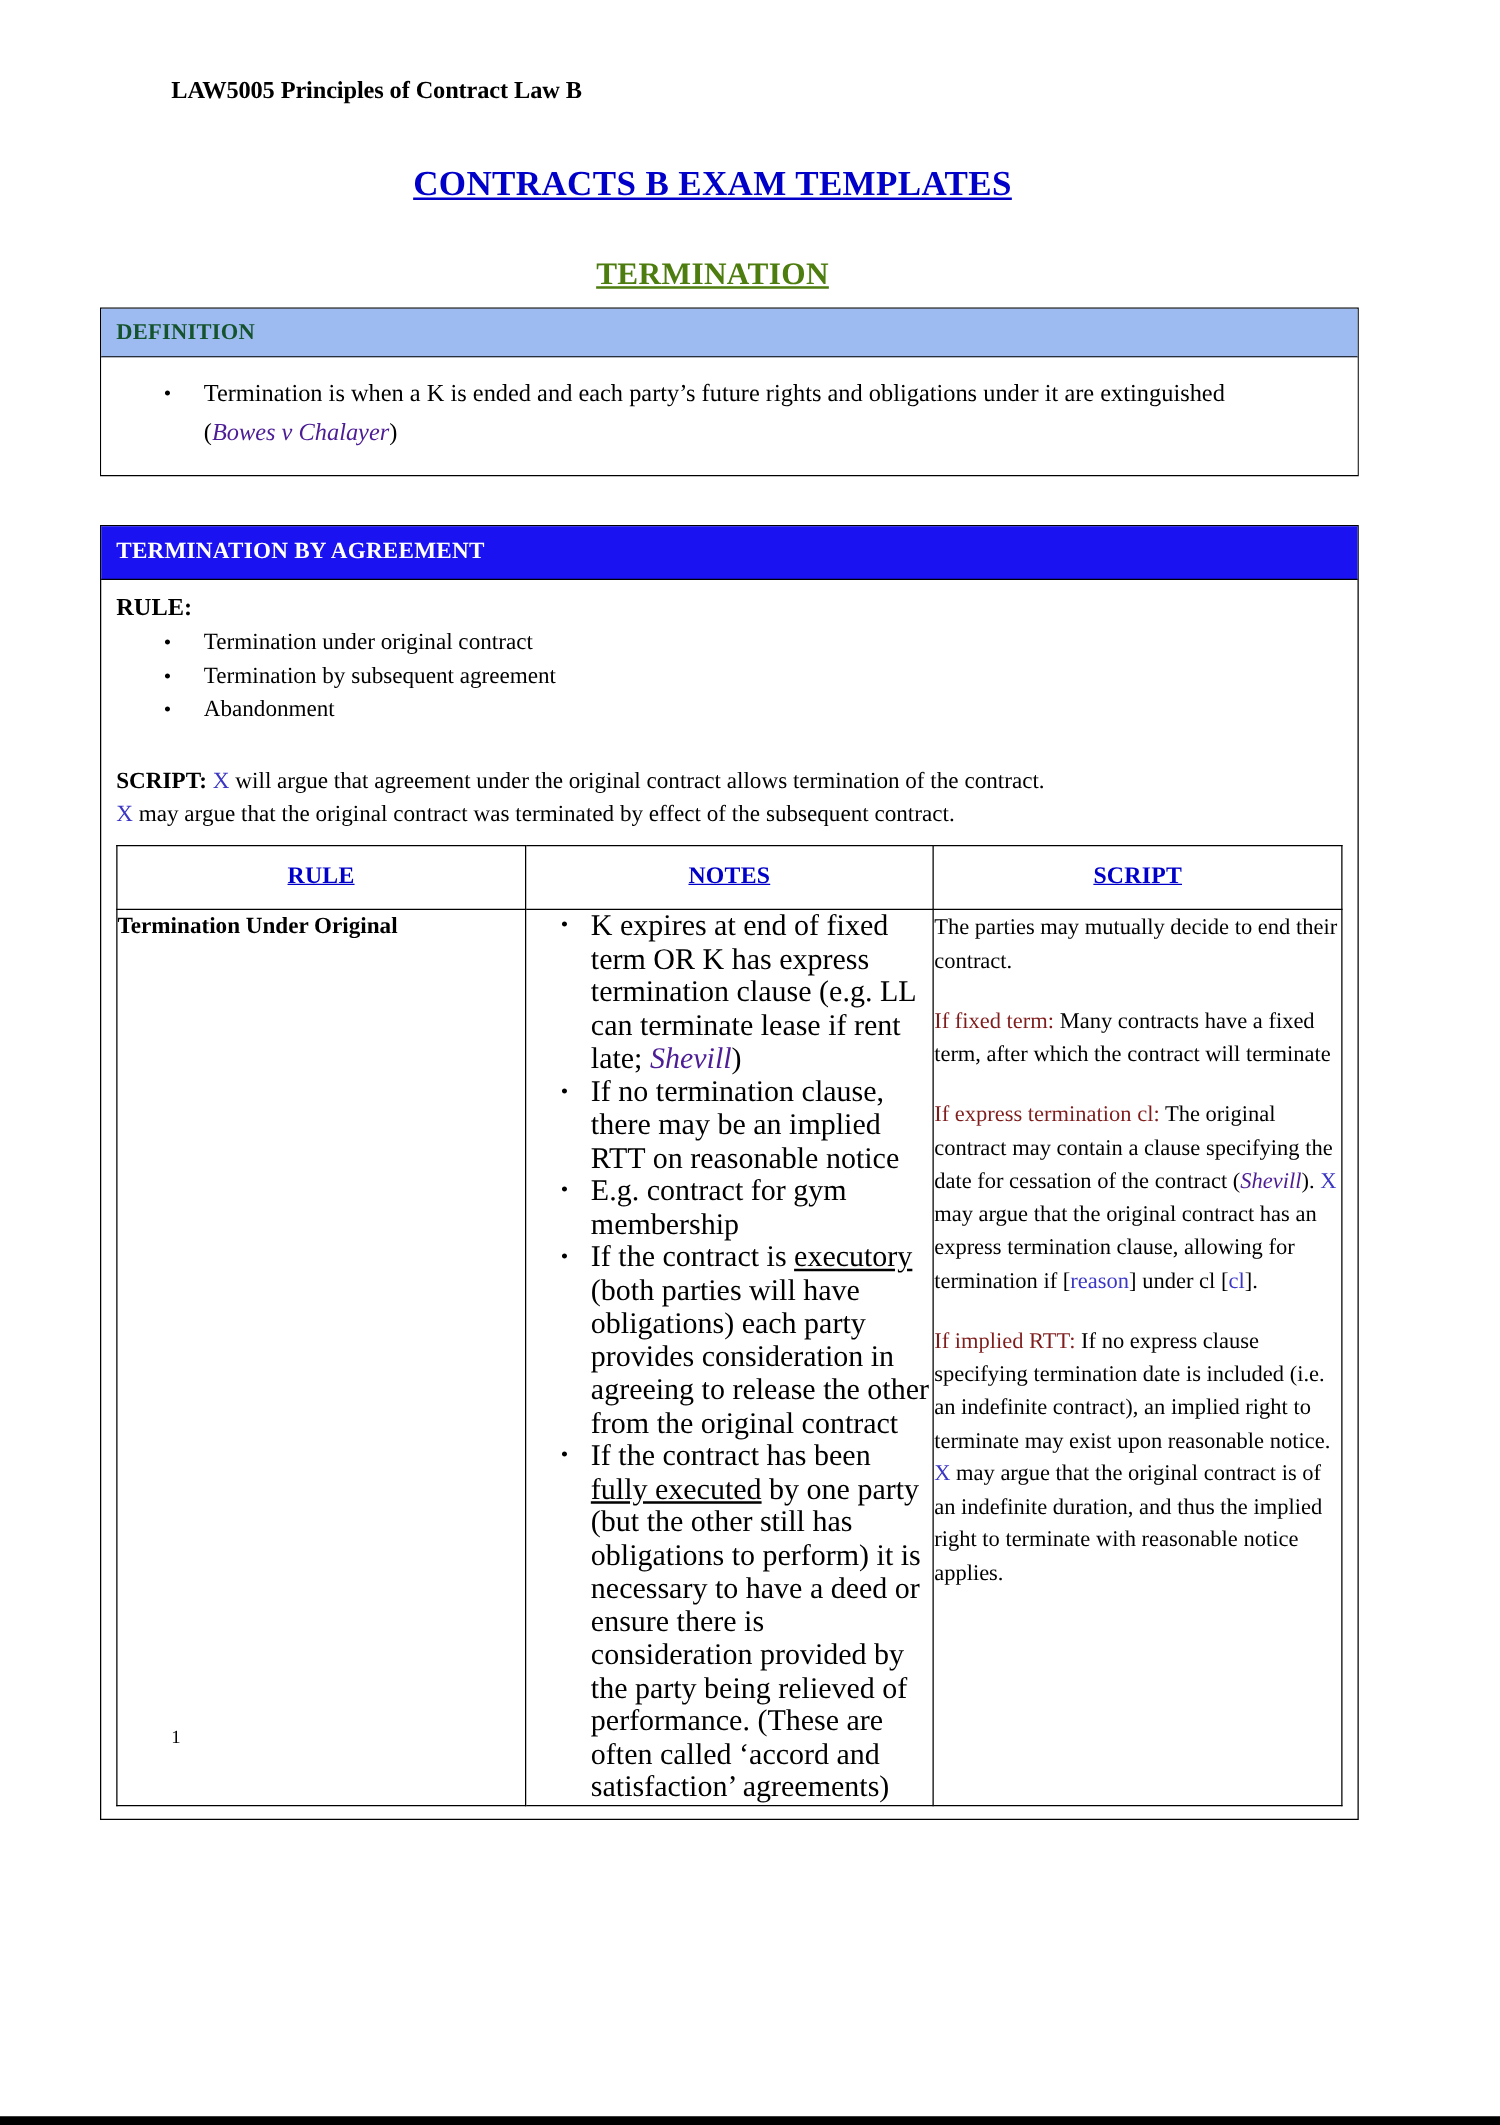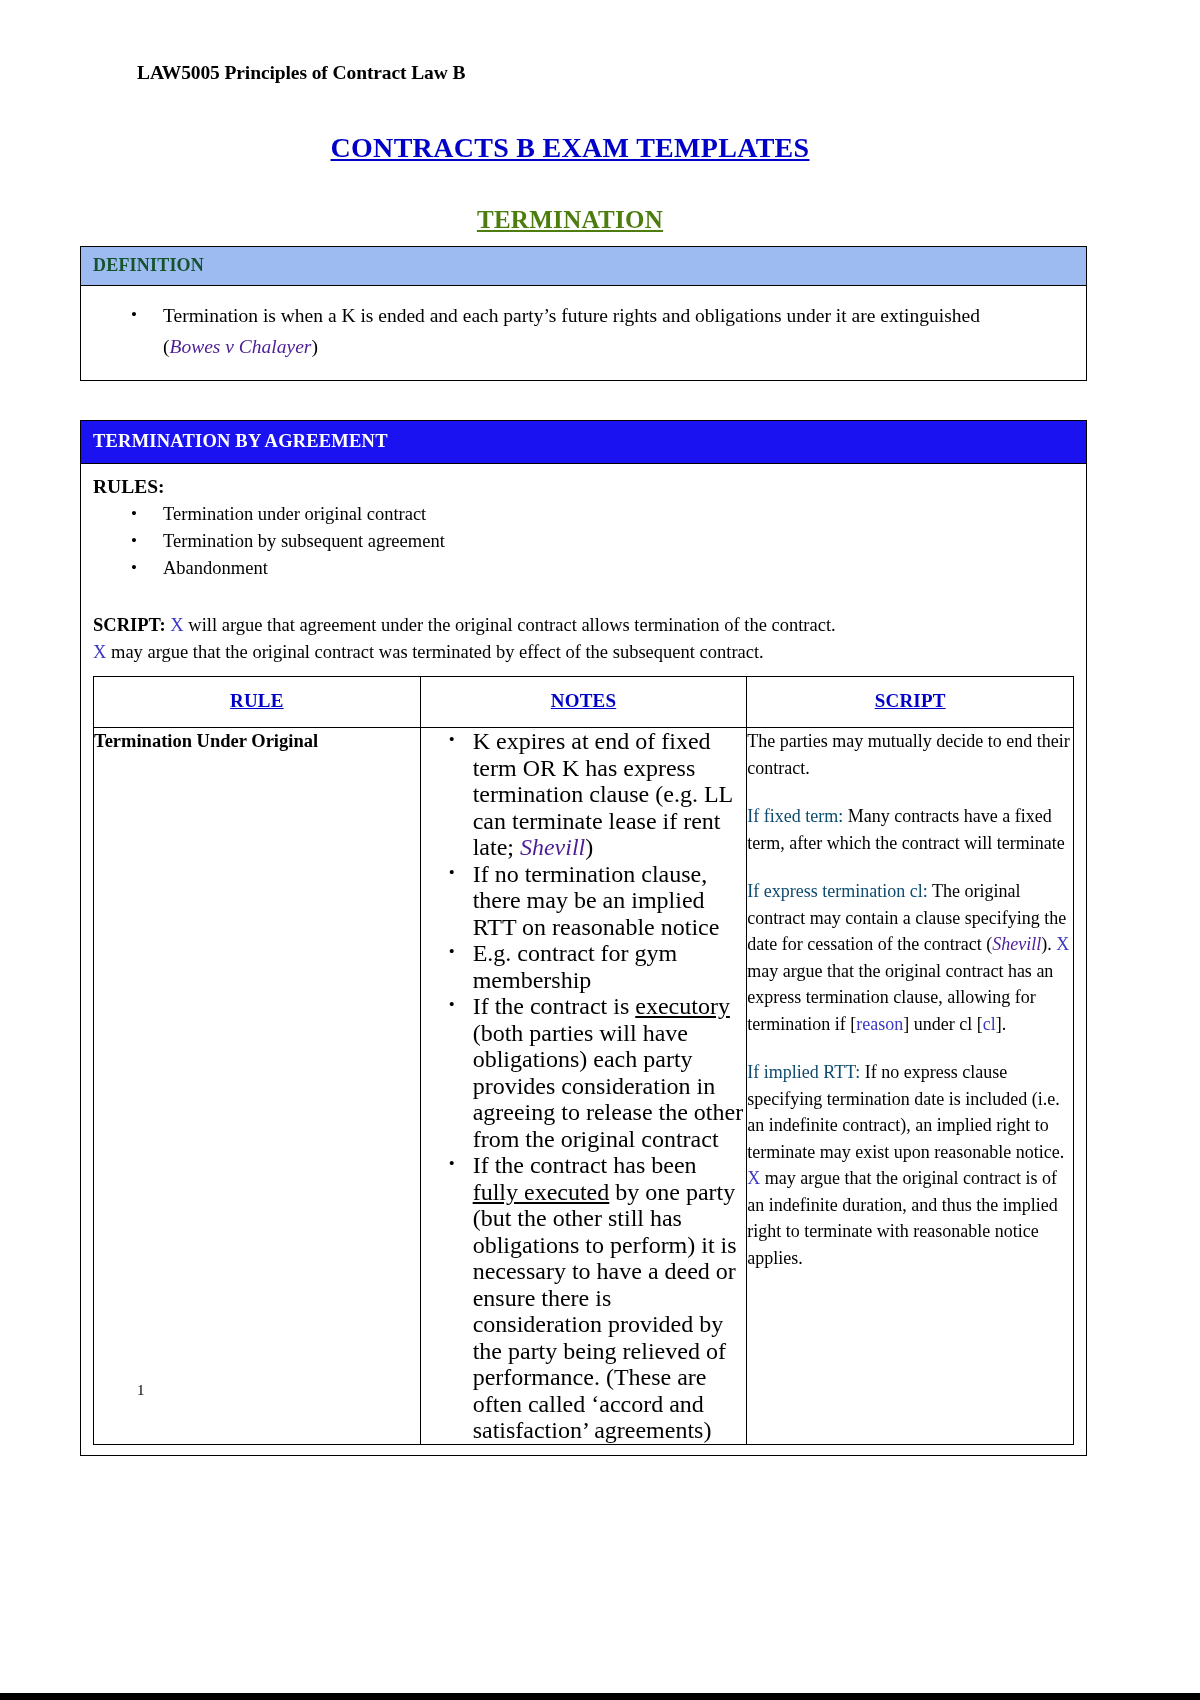--- a/index.html
+++ b/index.html
@@ -189,21 +189,21 @@
   }
   td.col-notes ul.bul > li:before {
     left: -20px;
   }
   .scr-para {
     font-size: 18px;
     line-height: 26.5px;
     margin: 0 0 22px 0;
   }
   .scr-para:last-child { margin-bottom: 0; }
-  .cue { color: #0c4a6e; }
+  .cue { color: #7f1d1d; }
   .case { color: #4c1d95; font-style: italic; }
   .ul-term { text-decoration: underline; }
   .ph { color: #3b37c4; }
 
   
   .page-num {
     position: absolute;
     left: 137px;
     top: 1382px;
     font-size: 15px;
@@ -236,21 +236,21 @@
         <li><span id="def-bullet-0"><span>Termination is when a K is ended and each party’s future rights and obligations under it are extinguished (</span><span class="case">Bowes v Chalayer</span><span>)</span></span></li>
       </ul>
     </div>
   </div>
 
   <div class="agr-box">
     <div class="agr-header">
       <span class="agr-header-label">TERMINATION BY AGREEMENT</span>
     </div>
     <div class="agr-body">
-      <div class="rules-label">RULES:</div>
+      <div class="rules-label">RULE:</div>
       <ul class="bul" id="rules-list">
           <li>Termination under original contract</li>
           <li>Termination by subsequent agreement</li>
           <li>Abandonment</li>
         </ul>
 
       <div class="script-block">
         <div>
           <span class="script-lbl">SCRIPT:</span>
           <span class="blue-x">X</span><span> will argue that agreement under the original contract allows termination of the contract.</span>

